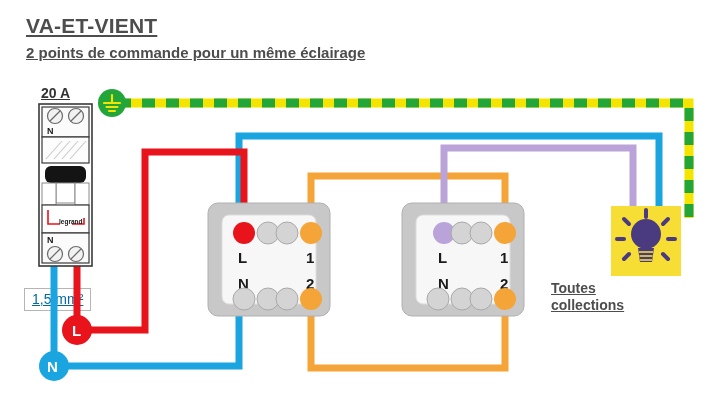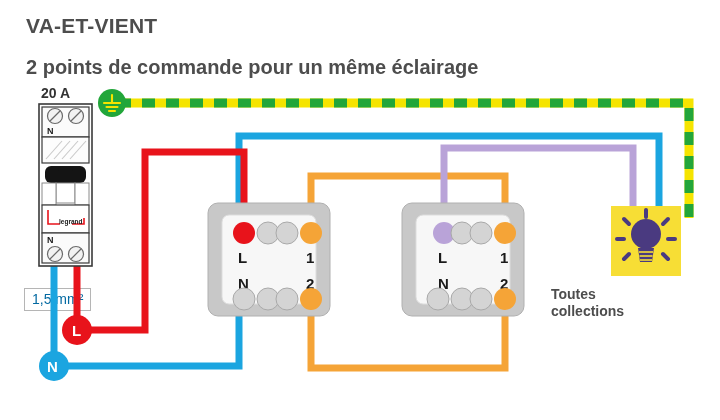--- a/index.html
+++ b/index.html
@@ -21,33 +21,34 @@
     position: absolute;
     left: 0;
     top: 0;
     width: 720px;
     height: 420px;
   }
   .txt {
     position: absolute;
     white-space: pre;
     color: #4a4a4a;
+    text-decoration: underline;
   }
   #title {
     left: 26px;
     top: 14px;
     font-size: 21px;
     font-weight: bold;
     letter-spacing: 0.2px;
     color: #4d4d4d;
   }
   #subtitle {
     left: 26px;
-    top: 56px;
-    font-size: 20px;
+    top: 44px;
+    font-size: 15px;
     font-weight: bold;
     color: #4d4d4d;
   }
   #rating {
     left: 41px;
     top: 85px;
     font-size: 14px;
     font-weight: bold;
     color: #333333;
   }
@@ -56,21 +57,21 @@
     top: 288px;
     font-size: 14px;
     color: #0369a1;
     background: #ffffff;
     border: 1px solid #b5b5b5;
     padding: 3px 7px 4px 7px;
     line-height: 1;
   }
   #collections {
     left: 551px;
-    top: 286px;
+    top: 280px;
     font-size: 14px;
     font-weight: bold;
     color: #4d4d4d;
     line-height: 1.22;
   }
   .term-lbl {
     font-size: 15px;
     font-weight: bold;
     fill: #1a1a1a;
     font-family: "Liberation Sans", sans-serif;

